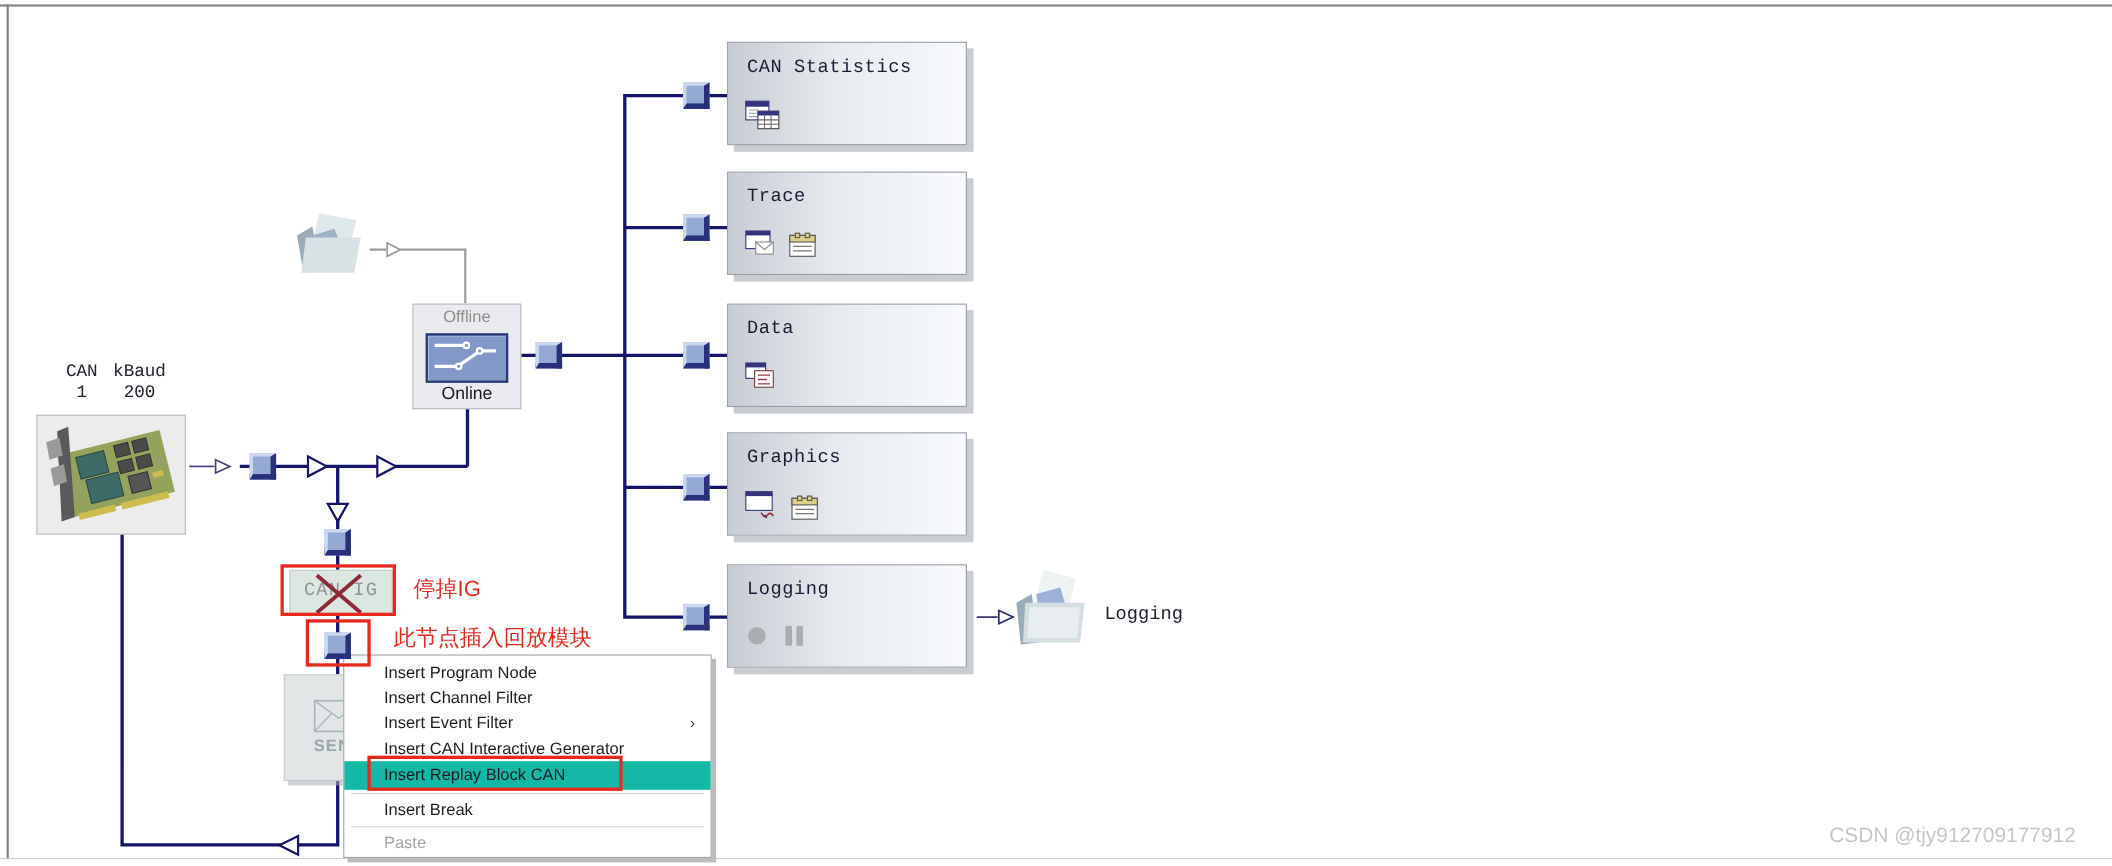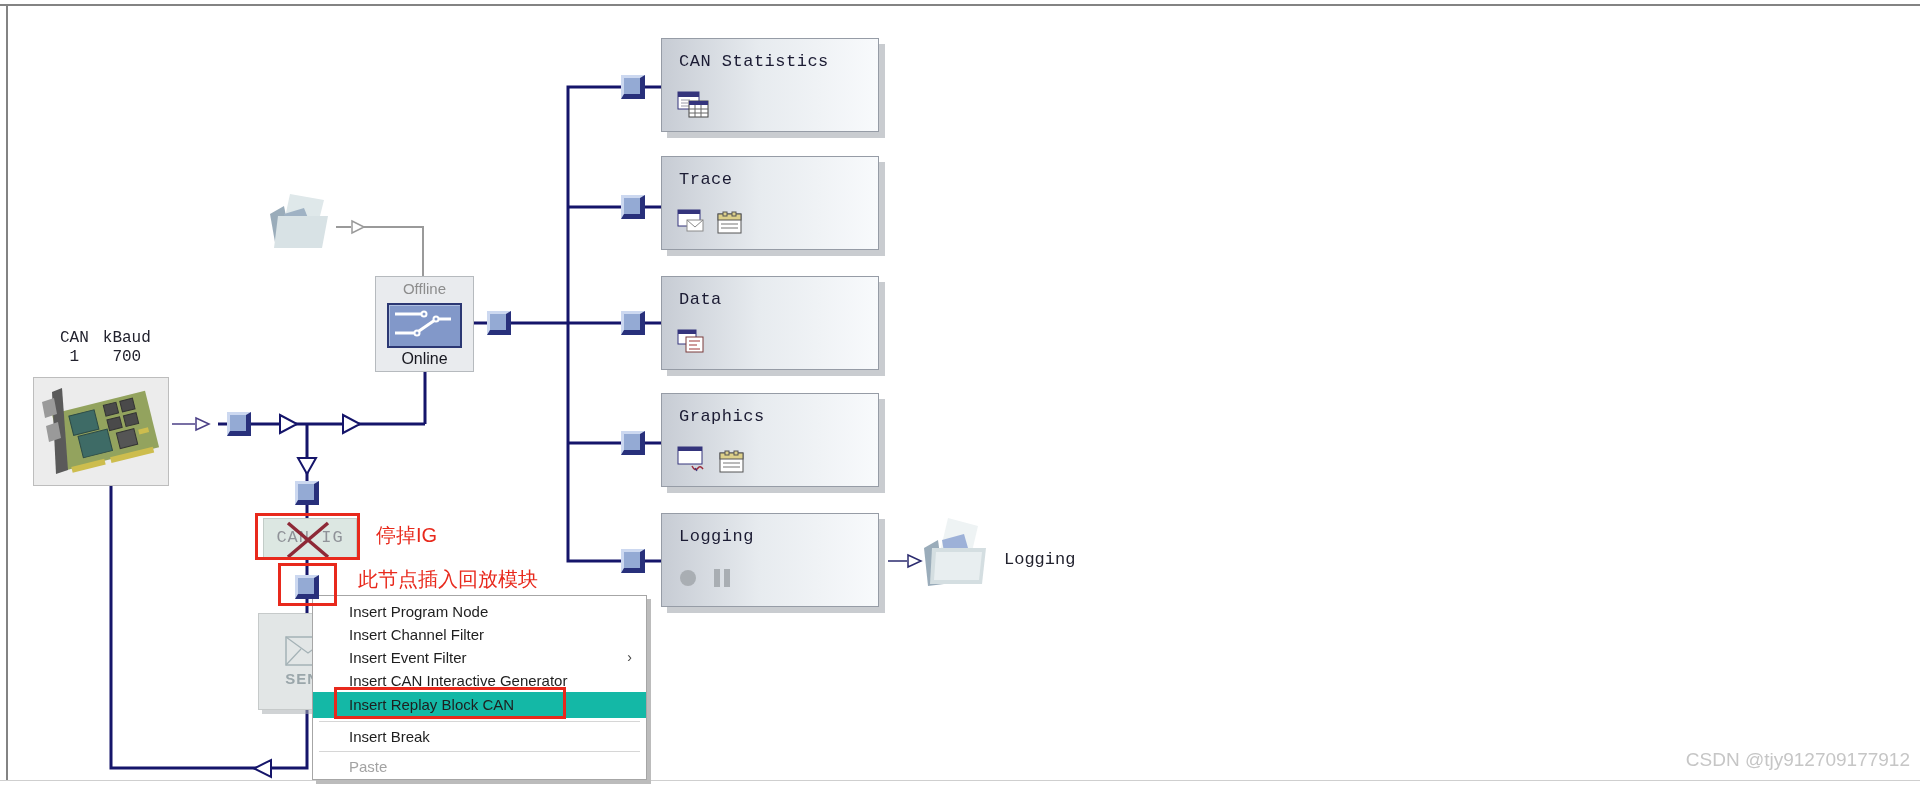--- a/index.html
+++ b/index.html
@@ -45,21 +45,21 @@
   .redtext{color:#e8291c;font-size:20px;font-family:"Liberation Sans",sans-serif;z-index:12;}
   
   .ctxmenu{left:312px;top:595px;width:333px;height:183px;background:#ffffff;border:1px solid #a6a6a6;
         box-shadow:4px 4px 0 #bcbcbc;z-index:10;}
   .mi{position:relative;height:23px;line-height:23px;padding-left:36px;font-size:15px;color:#1e1e1e;
         white-space:nowrap;}
   .mi.hl{background:#14b8a6;height:26px;line-height:26px;}
   .mi.dis{color:#a3a3a3;}
   .mi .chev{position:absolute;right:14px;top:0;font-size:14px;color:#444;}
   .sep{height:1px;background:#d6d6d6;margin:3px 6px;}
-  .watermark{left:1640px;top:749px;width:270px;text-align:right;font-size:19px;color:#c6c6c6;}
+  .watermark{left:1640px;top:749px;width:270px;text-align:center;font-size:19px;color:#c6c6c6;}
   svg{display:block;}
 </style>
 </head>
 <body>
 
 <div id="stage">
 
   <div class="abs frame-top"></div>
   <div class="abs frame-left"></div>
   <div class="abs frame-bottom"></div>
@@ -135,21 +135,21 @@
     <div class="on">Online</div>
   </div>
 
   <div class="abs srclabel">
     <div>
       <div>CAN</div>
       <div>1</div>
     </div>
     <div>
       <div>kBaud</div>
-      <div>700</div>
+      <div>200</div>
     </div>
   </div>
 
   <div class="abs cardbox">
     <svg width="132" height="105" viewBox="0 0 132 105">
       <g transform="rotate(-14 62 56)">
         <rect x="24" y="26" width="96" height="58" fill="#93a35e"></rect>
         <rect x="30" y="82" width="34" height="6" fill="#cdbd4e"></rect>
         <rect x="70" y="82" width="44" height="6" fill="#cdbd4e"></rect>
         <rect x="40" y="32" width="26" height="20" fill="#3e6b66" stroke="#2c4a46"></rect>

